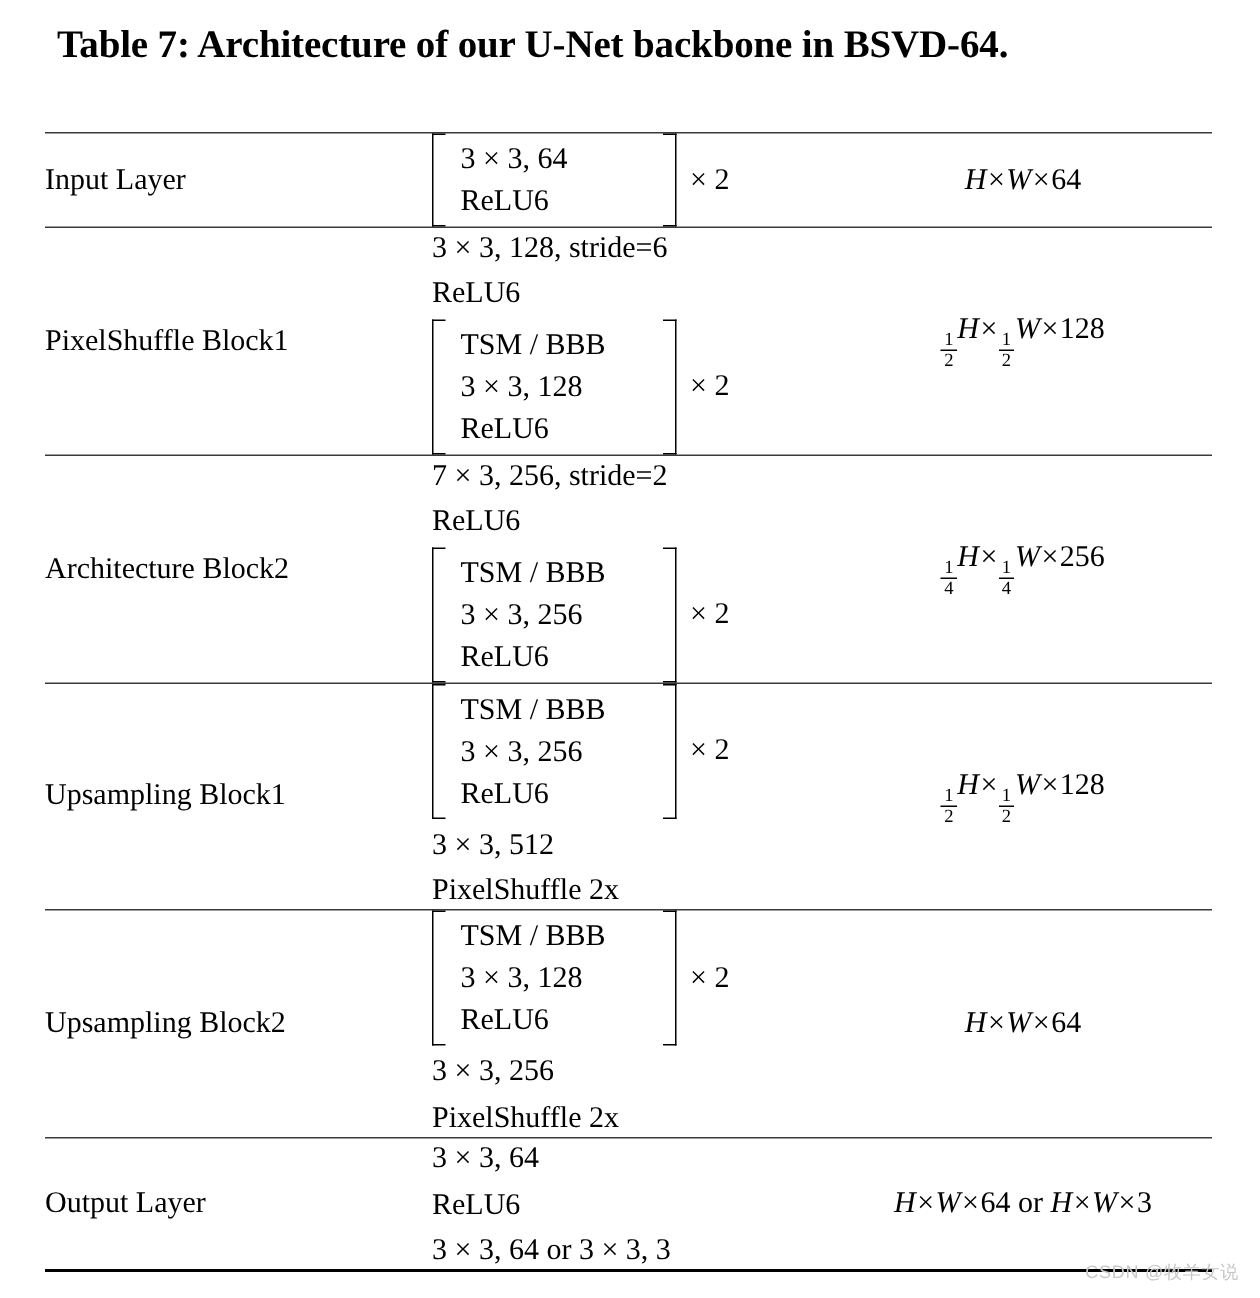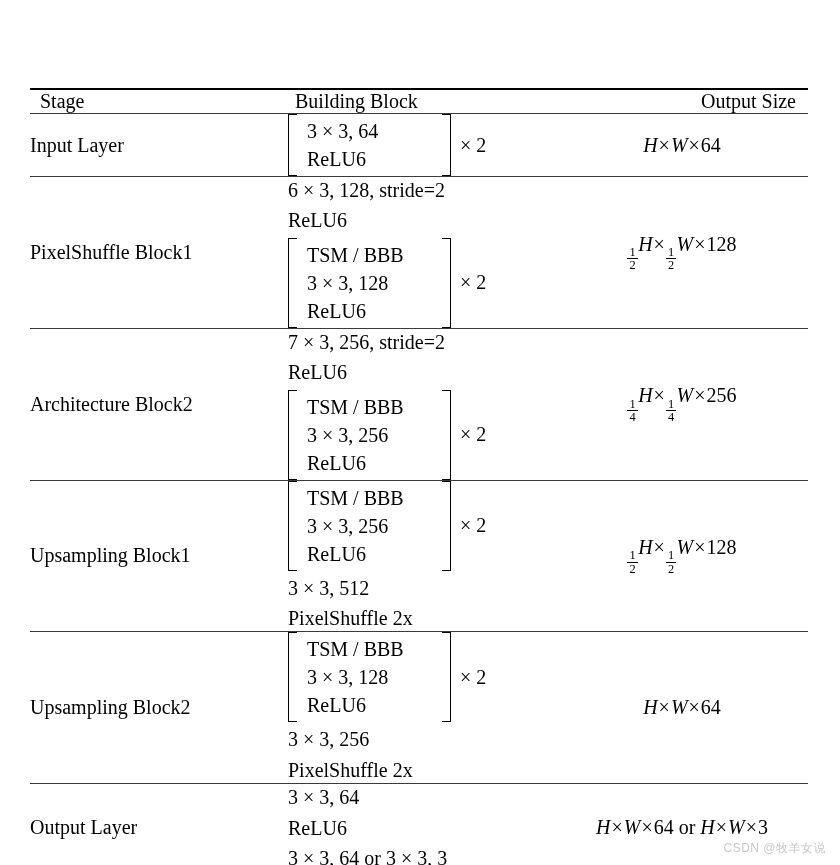--- a/index.html
+++ b/index.html
@@ -169,34 +169,30 @@
     font-family: "Liberation Sans", sans-serif;
     letter-spacing: 0.5px;
     white-space: nowrap;
   }
 </style>
 </head>
 <body>
 
 <div class="page">
 
+  <div class="caption">Table 7: Architecture of our U-Net backbone in BSVD-64.</div>
 
   <div class="table-wrap">
     <table class="arch">
       <colgroup>
         <col class="c-stage">
           <col class="c-block">
           <col class="c-output">
       </colgroup>
       <tbody id="table-body">
-          <tr class="hdr rule-top rule-thin" style="border-top: 2.6px solid rgb(0, 0, 0);">
-            <td class="h-stage">Stage</td>
-            <td class="h-block">Building Block</td>
-            <td class="h-output">Output Size</td>
-          </tr>
           <tr style="border-top: 1.1px solid rgb(58, 58, 58);">
             <td class="stage">Input Layer</td>
             <td class="block">
               <div class="blk-stack">
                 <div class="bracket-group">
                   <span class="bracket left"></span>
                   <div class="bracket-rows">
                     <div class="plain-line">3 × 3, 64</div>
                     <div class="plain-line">ReLU6</div>
                   </div>
@@ -204,21 +200,21 @@
                   <span class="mult">× 2</span>
                 </div>
               </div>
             </td>
             <td class="output"><span class="mvar">H</span><span class="mop">×</span><span class="mvar">W</span><span class="mop">×</span><span class="mtxt">64</span></td>
           </tr>
           <tr style="border-top: 1.1px solid rgb(58, 58, 58);">
             <td class="stage">PixelShuffle Block1</td>
             <td class="block">
               <div class="blk-stack">
-                <div class="plain-line">6 × 3, 128, stride=2</div>
+                <div class="plain-line">3 × 3, 128, stride=6</div>
                 <div class="plain-line">ReLU6</div>
                 <div class="bracket-group">
                   <span class="bracket left"></span>
                   <div class="bracket-rows">
                     <div class="plain-line">TSM / BBB</div>
                     <div class="plain-line">3 × 3, 128</div>
                     <div class="plain-line">ReLU6</div>
                   </div>
                   <span class="bracket right"></span>
                   <span class="mult">× 2</span>

